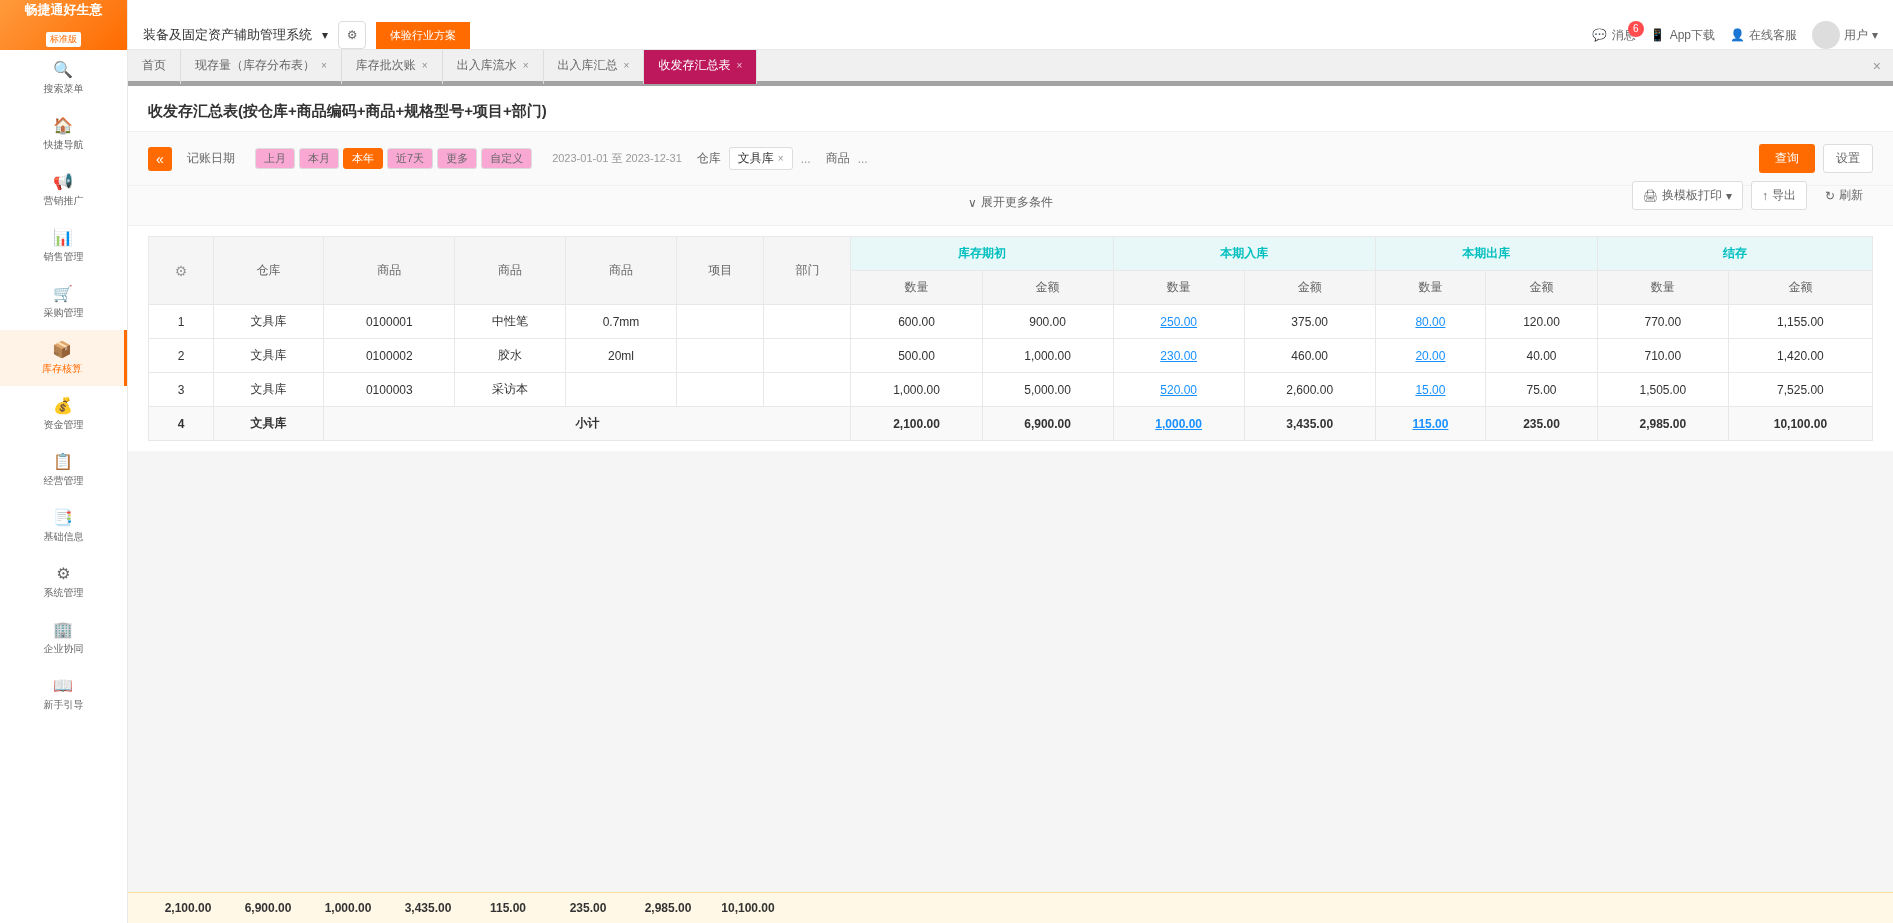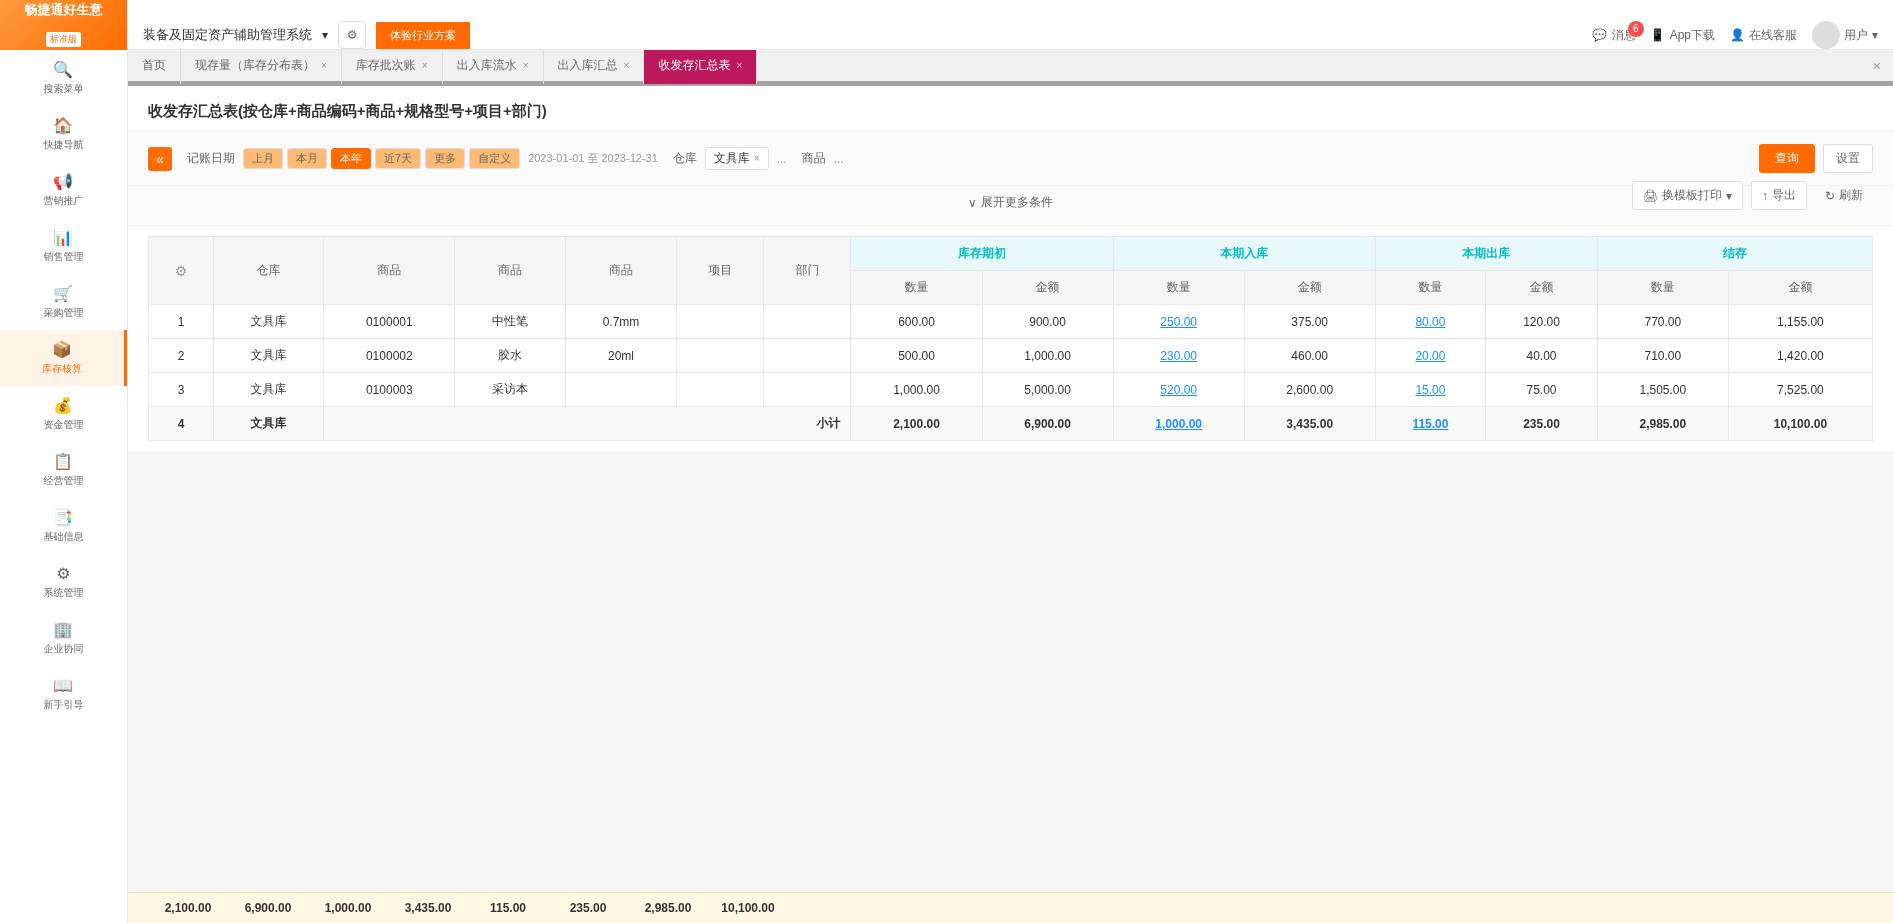--- a/index.html
+++ b/index.html
@@ -38,24 +38,24 @@
     .main { margin-left: 128px; margin-top: 86px; padding: 0; background: #fff; }
     .page-header { padding: 16px 20px 10px; border-bottom: 1px solid #f0f0f0; }
     .page-title { font-size: 15px; font-weight: bold; color: #333; }
     .page-actions { position: absolute; right: 20px; top: 95px; display: flex; align-items: center; gap: 8px; }
     .action-btn { display: flex; align-items: center; gap: 4px; padding: 5px 10px; border: 1px solid #ddd; border-radius: 3px; cursor: pointer; font-size: 12px; color: #666; background: #fff; }
     .refresh-btn { display: flex; align-items: center; gap: 4px; padding: 5px 10px; border: none; border-radius: 3px; cursor: pointer; font-size: 12px; color: #666; background: transparent; }
 
     
     .filter-bar { padding: 12px 20px; background: #fafafa; border-bottom: 1px solid #f0f0f0; display: flex; align-items: center; gap: 15px; flex-wrap: wrap; }
     .filter-toggle { width: 24px; height: 24px; background: #ff6b00; color: #fff; border-radius: 3px; display: flex; align-items: center; justify-content: center; cursor: pointer; font-size: 14px; }
-    .filter-group { display: flex; align-items: center; gap: 8px; }
+    .filter-group { display: flex; align-items: center; gap: 20px; }
     .filter-label { color: #666; font-size: 12px; }
     .date-options { display: flex; gap: 4px; }
-    .date-btn { padding: 2px 8px; border: 1px solid #ddd; border-radius: 3px; cursor: pointer; font-size: 11px; color: #666; background: #fdba74; }
+    .date-btn { padding: 2px 8px; border: 1px solid #ddd; border-radius: 3px; cursor: pointer; font-size: 11px; color: #666; background: #f9a8d4; }
     .date-btn.active { background: #ff6b00; color: #fff; border-color: #ff6b00; }
     .date-range { font-size: 11px; color: #999; }
     .warehouse-filter { display: flex; align-items: center; gap: 8px; }
     .warehouse-tag { display: flex; align-items: center; gap: 4px; background: #fff; border: 1px solid #ddd; border-radius: 3px; padding: 2px 8px; font-size: 12px; }
     .tag-close { cursor: pointer; color: #999; font-size: 10px; }
     .filter-more { color: #999; cursor: pointer; font-size: 12px; }
     .goods-filter { display: flex; align-items: center; gap: 8px; }
     .query-btn { background: #ff6b00; color: #fff; border: none; padding: 6px 16px; border-radius: 3px; cursor: pointer; font-size: 12px; }
     .settings-btn { background: #fff; color: #666; border: 1px solid #ddd; padding: 5px 12px; border-radius: 3px; cursor: pointer; font-size: 12px; }
     .expand-btn { display: flex; align-items: center; gap: 4px; color: #666; cursor: pointer; font-size: 12px; padding: 4px 8px; }
@@ -349,21 +349,21 @@
       <td class="link-cell">520.00</td>
       <td>2,600.00</td>
       <td class="link-cell">15.00</td>
       <td>75.00</td>
       <td>1,505.00</td>
       <td>7,525.00</td>
     </tr>
           <tr class="table-row-subtotal">
     <td>4</td>
     <td>文具库</td>
-    <td colspan="5" style="text-align:right;font-weight:bold;">小计</td>
+    <td colspan="5" style="text-align:center;font-weight:bold;">小计</td>
     <td>2,100.00</td>
     <td>6,900.00</td>
     <td class="link-cell">1,000.00</td>
     <td>3,435.00</td>
     <td class="link-cell">115.00</td>
     <td>235.00</td>
     <td>2,985.00</td>
     <td>10,100.00</td>
   </tr>
         </tbody>

